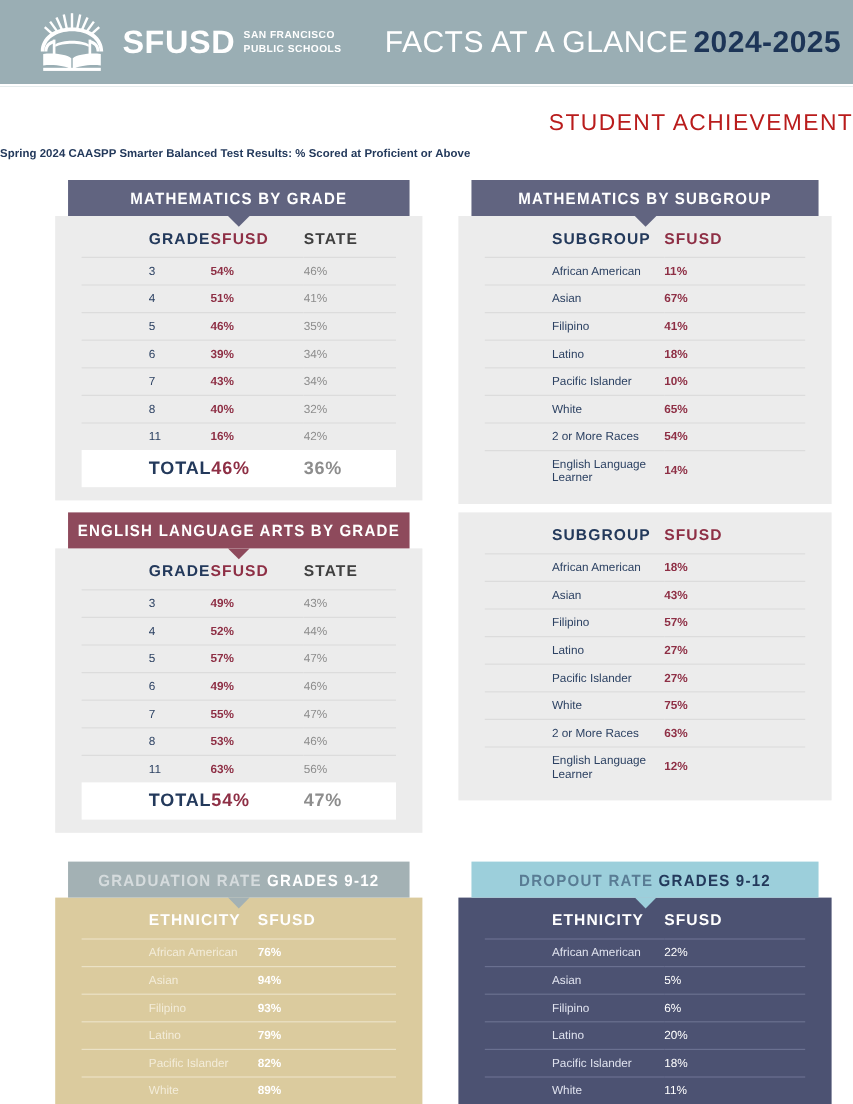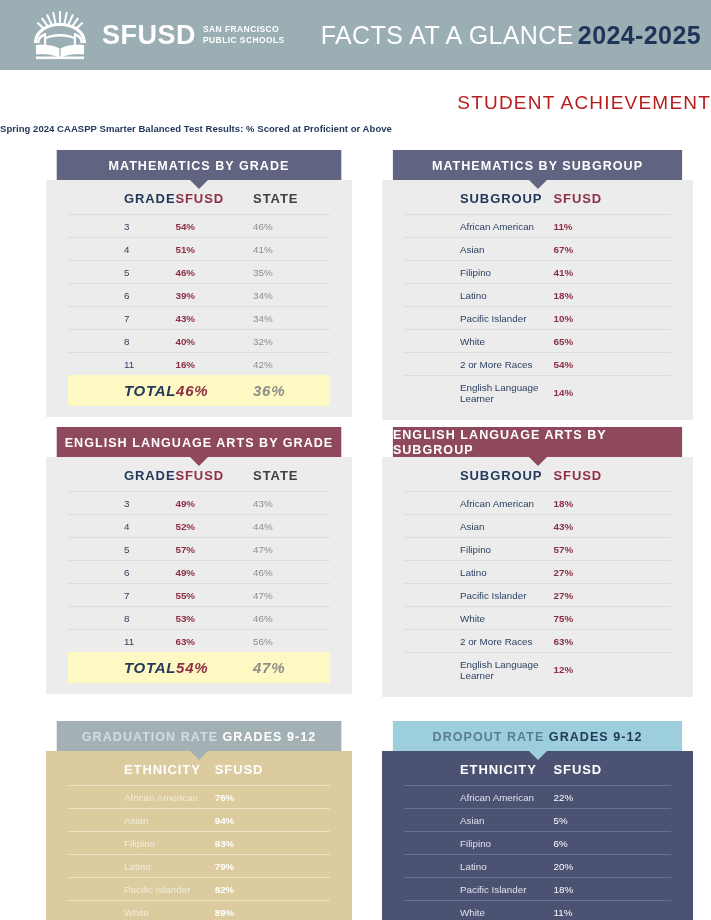--- a/index.html
+++ b/index.html
@@ -154,21 +154,21 @@
   .drow .c1 { color: #2d4263; }
   .drow .c2 { color: #8e2f45; font-weight: bold; }
   .drow .c3 { color: #8d8d8d; }
   .th-grad .drow td { border-top: 1px solid #ebe2c6; }
   .th-grad .drow .c1 { color: #f3ecd9; }
   .th-grad .drow .c2 { color: #ffffff; font-weight: bold; }
   .th-drop .drow td { border-top: 1px solid #6a7090; }
   .th-drop .drow .c1 { color: #dfe2ee; }
   .th-drop .drow .c2 { color: #ffffff; font-weight: normal; }
 
-  .totrow { background: #fef9c3; font-style: italic; }
+  .totrow { background: #ffffff; }
   .totrow td {
     padding: 7px 0;
     font-size: 15px;
     font-weight: bold;
     letter-spacing: 0.7px;
     border-top: none;
     font-stretch: condensed;
   }
   .totrow .c1 { color: #23395b; }
   .totrow .c2 { color: #8e2f45; }
@@ -410,24 +410,20 @@
               <td class="c2">54%</td>
               <td class="c3">47%</td>
             </tr>
           </tbody>
             </table>
         </div>
       </div>
     </div>
 
     <div class="panel th-ela">
-      <div class="panel-head-wrap">
-        <div class="panel-head">ENGLISH LANGUAGE ARTS BY SUBGROUP</div>
-        <div class="pointer"></div>
-      </div>
       <div class="panel-body">
         <div class="inner">
           <table class="tbl w-sub">
             <tbody>
                 <tr class="colhead">
               <td class="c1">SUBGROUP</td>
               <td class="c2">SFUSD</td>
             </tr>
             <tr class="drow">
               <td class="c1">African American</td>

